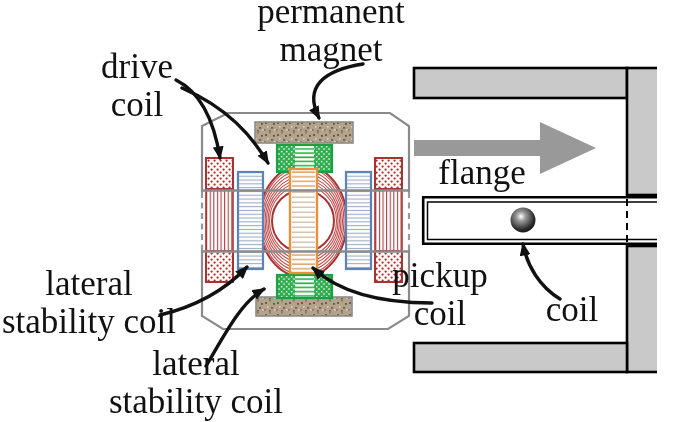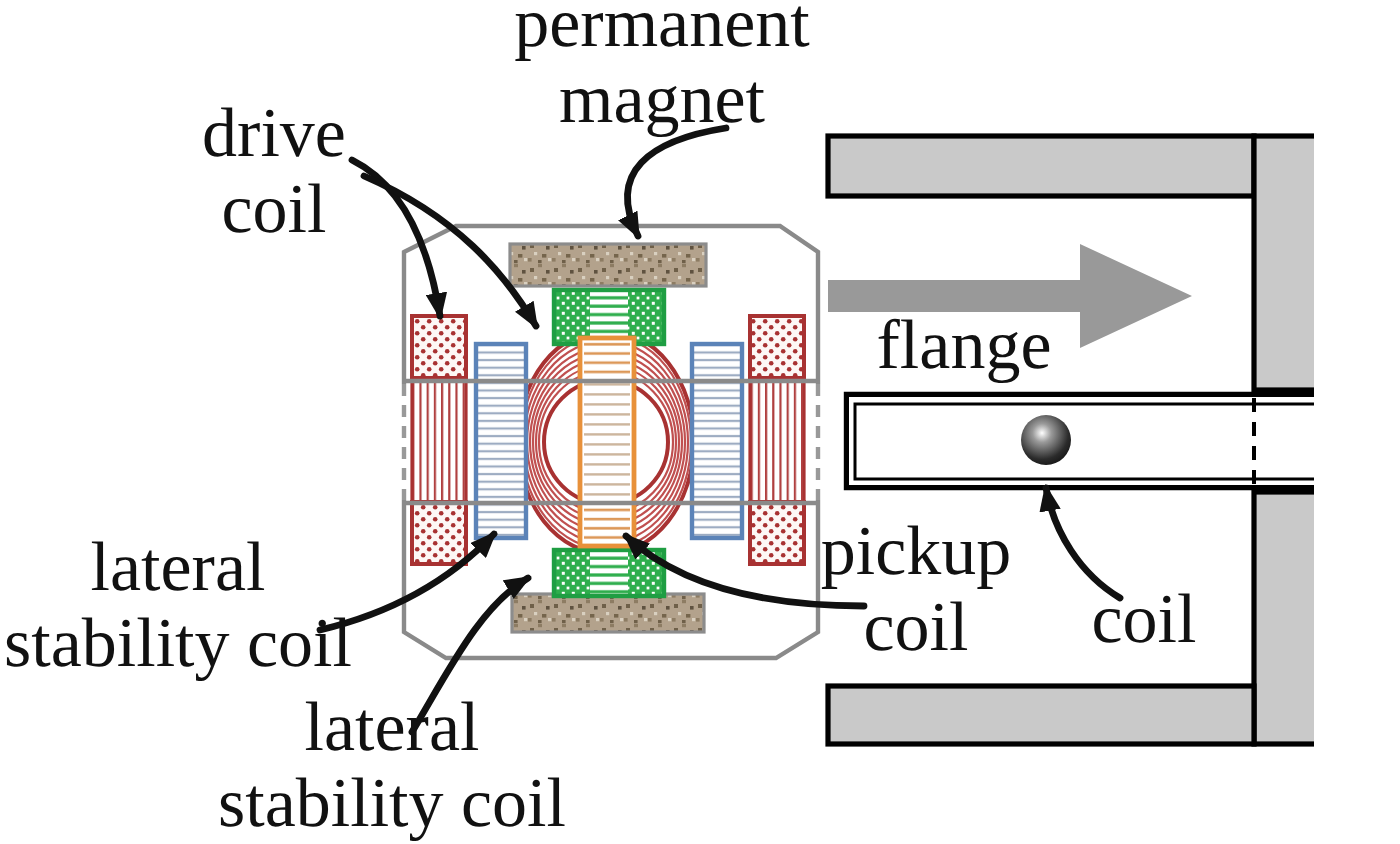--- a/index.html
+++ b/index.html
@@ -174,21 +174,21 @@
   <span>flange</span>
 </div>
 <div class="lbl" style="left:89px;top:265px">
   <span>lateral</span>
   <span>stability coil</span>
 </div>
 <div class="lbl" style="left:196px;top:345px">
   <span>lateral</span>
   <span>stability coil</span>
 </div>
-<div class="lbl" style="left:458px;top:257px">
+<div class="lbl" style="left:440px;top:257px">
   <span>pickup</span>
   <span>coil</span>
 </div>
 <div class="lbl" style="left:572px;top:291px">
   <span>coil</span>
 </div>
 
 </div>
 
 </body></html>

